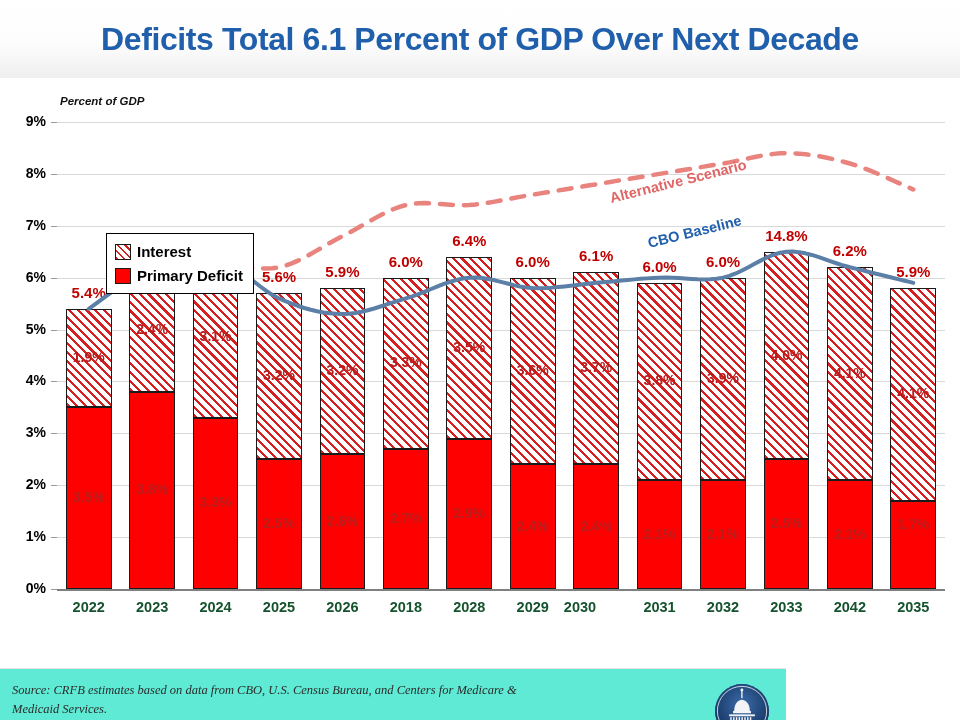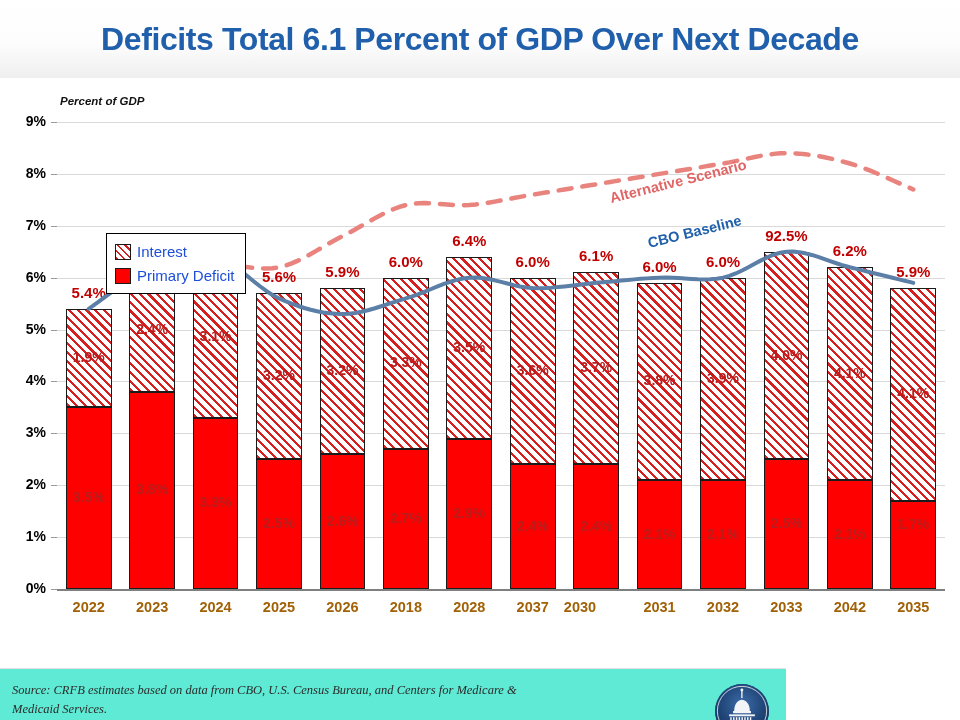--- a/index.html
+++ b/index.html
@@ -36,21 +36,21 @@
   .gridline{position:absolute;left:57px;width:888px;height:1px;background:#d9d9d9;}
   .ytick{
     position:absolute;left:0;width:46px;text-align:right;
     font-size:14px;font-weight:bold;color:#000;
   }
   .tickmark{position:absolute;width:6px;height:1px;background:#9a9a9a;left:51px;}
   .axis-baseline{position:absolute;left:57px;top:511px;width:888px;height:2px;background:#7f7f7f;}
 
   .xlabel{
     position:absolute;top:521px;
-    font-size:14.5px;font-weight:bold;color:#a16207;text-align:center;
+    font-size:14.5px;font-weight:bold;color:#14532d;text-align:center;
   }
 
   
   .bar{position:absolute;box-sizing:border-box;}
   .seg-primary{
     position:absolute;left:0;bottom:0;width:100%;
     background:#ff0000;border:1px solid #1a1a1a;box-sizing:border-box;
   }
   .seg-interest{
     position:absolute;left:0;width:100%;
@@ -86,21 +86,21 @@
   }
   .legend-row{display:flex;align-items:center;margin:3px 0;}
   .legend-row + .legend-row{margin-top:7px;}
   .swatch{width:14px;height:14px;border:1px solid #1a1a1a;margin-right:6px;flex:none;}
   .swatch.hatch{
     background-color:#ffffff;
     background-image:repeating-linear-gradient(45deg,
         #d42020 0px,#d42020 2px,#ffffff 2px,#ffffff 5px);
   }
   .swatch.solid{background:#ff0000;}
-  .legend-label{font-size:15px;font-weight:normal;color:#1d4ed8;}
+  .legend-label{font-size:15px;font-weight:bold;color:#000000;}
 
   
   #footer{
     position:absolute;left:0;top:638px;width:786px;height:82px;
     background:#5eead4;border-top:1px solid #e2e2e2;margin-top:30px;
   }
   .foot-line{
     position:absolute;left:12px;font-size:12.5px;font-style:italic;color:#2b2b2b;
     font-family:"Liberation Serif", serif;
   }
@@ -238,21 +238,21 @@
         <div class="seg-interest" style="top: 0px; height: 202.367px;"></div>
         <div class="seg-primary" style="height: 108.967px;"></div>
       </div>
       <div class="lbl-total" style="left: 678px; top: 174.667px;">6.0%</div>
       <div class="lbl-interest" style="left: 678px; top: 291.85px;">3.9%</div>
       <div class="lbl-primary" style="left: 678px; top: 447.517px;">2.1%</div>
       <div class="bar" style="left: 763.594px; top: 173.722px; width: 45.6686px; height: 337.278px;">
         <div class="seg-interest" style="top: 0px; height: 207.556px;"></div>
         <div class="seg-primary" style="height: 129.722px;"></div>
       </div>
-      <div class="lbl-total" style="left: 741.429px; top: 148.722px;">92.5%</div>
+      <div class="lbl-total" style="left: 741.429px; top: 148.722px;">14.8%</div>
       <div class="lbl-interest" style="left: 741.429px; top: 268.5px;">4.0%</div>
       <div class="lbl-primary" style="left: 741.429px; top: 437.139px;">2.5%</div>
       <div class="bar" style="left: 827.023px; top: 189.289px; width: 45.6686px; height: 321.711px;">
         <div class="seg-interest" style="top: 0px; height: 212.744px;"></div>
         <div class="seg-primary" style="height: 108.967px;"></div>
       </div>
       <div class="lbl-total" style="left: 804.857px; top: 164.289px;">6.2%</div>
       <div class="lbl-interest" style="left: 804.857px; top: 286.661px;">4.1%</div>
       <div class="lbl-primary" style="left: 804.857px; top: 447.517px;">2.1%</div>
       <div class="bar" style="left: 890.451px; top: 210.044px; width: 45.6686px; height: 300.956px;">
@@ -264,21 +264,21 @@
       <div class="lbl-primary" style="left: 868.286px; top: 438px;">1.7%</div>
     </div>
   <div id="xlabel-layer">
       <div class="xlabel" style="left: 43.7143px; width: 90px;">2022</div>
       <div class="xlabel" style="left: 107.143px; width: 90px;">2023</div>
       <div class="xlabel" style="left: 170.571px; width: 90px;">2024</div>
       <div class="xlabel" style="left: 234px; width: 90px;">2025</div>
       <div class="xlabel" style="left: 297.429px; width: 90px;">2026</div>
       <div class="xlabel" style="left: 360.857px; width: 90px;">2018</div>
       <div class="xlabel" style="left: 424.286px; width: 90px;">2028</div>
-      <div class="xlabel" style="left: 487.714px; width: 90px;">2037</div>
+      <div class="xlabel" style="left: 487.714px; width: 90px;">2029</div>
       <div class="xlabel" style="left: 535px; width: 90px;">2030</div>
       <div class="xlabel" style="left: 614.571px; width: 90px;">2031</div>
       <div class="xlabel" style="left: 678px; width: 90px;">2032</div>
       <div class="xlabel" style="left: 741.429px; width: 90px;">2033</div>
       <div class="xlabel" style="left: 804.857px; width: 90px;">2042</div>
       <div class="xlabel" style="left: 868.286px; width: 90px;">2035</div>
     </div>
 
   <svg id="lines" viewBox="0 0 960 560" preserveAspectRatio="none">
     <polyline id="line-alt" fill="none" stroke="#e8837e" stroke-width="4.5" stroke-linecap="round" stroke-dasharray="13,11" points="215.57,184.10 219.35,184.57 224.20,185.39 229.94,186.42 236.38,187.55 243.32,188.64 250.58,189.58 257.97,190.24 265.30,190.49 272.37,190.22 279.00,189.29 279.00,189.29 285.34,187.65 291.69,185.39 298.03,182.62 304.37,179.45 310.71,175.99 317.06,172.35 323.40,168.64 329.74,164.96 336.09,161.43 342.43,158.16 342.43,158.16 348.77,154.90 355.11,151.43 361.46,147.83 367.80,144.21 374.14,140.64 380.49,137.23 386.83,134.07 393.17,131.26 399.51,128.87 405.86,127.02 405.86,127.02 412.20,125.81 418.54,125.20 424.89,125.06 431.23,125.28 437.57,125.72 443.91,126.28 450.26,126.80 456.60,127.19 462.94,127.30 469.29,127.02 469.29,127.02 475.63,126.40 481.97,125.61 488.31,124.67 494.66,123.62 501.00,122.48 507.34,121.29 513.69,120.08 520.03,118.89 526.37,117.73 532.71,116.64 532.71,116.64 539.06,115.61 545.40,114.57 551.74,113.53 558.09,112.49 564.43,111.46 570.77,110.42 577.11,109.38 583.46,108.34 589.80,107.30 596.14,106.27 596.14,106.27 602.49,105.23 608.83,104.19 615.17,103.15 621.51,102.12 627.86,101.08 634.20,100.04 640.54,99.00 646.89,97.96 653.23,96.93 659.57,95.89 659.57,95.89 665.91,94.85 672.26,93.81 678.60,92.78 684.94,91.74 691.29,90.70 697.63,89.66 703.97,88.62 710.31,87.59 716.66,86.55 723.00,85.51 723.00,85.51 729.34,84.38 735.69,83.10 742.03,81.74 748.37,80.36 754.71,79.03 761.06,77.79 767.40,76.72 773.74,75.88 780.09,75.33 786.43,75.13 786.43,75.13 792.77,75.26 799.11,75.63 805.46,76.23 811.80,77.04 818.14,78.05 824.49,79.24 830.83,80.60 837.17,82.11 843.51,83.75 849.86,85.51 849.86,85.51 856.49,87.59 863.56,90.12 870.88,92.97 878.27,96.01 885.54,99.13 892.48,102.20 898.92,105.09 904.66,107.68 909.51,109.84 913.29,111.46 913.29,111.46"></polyline>

